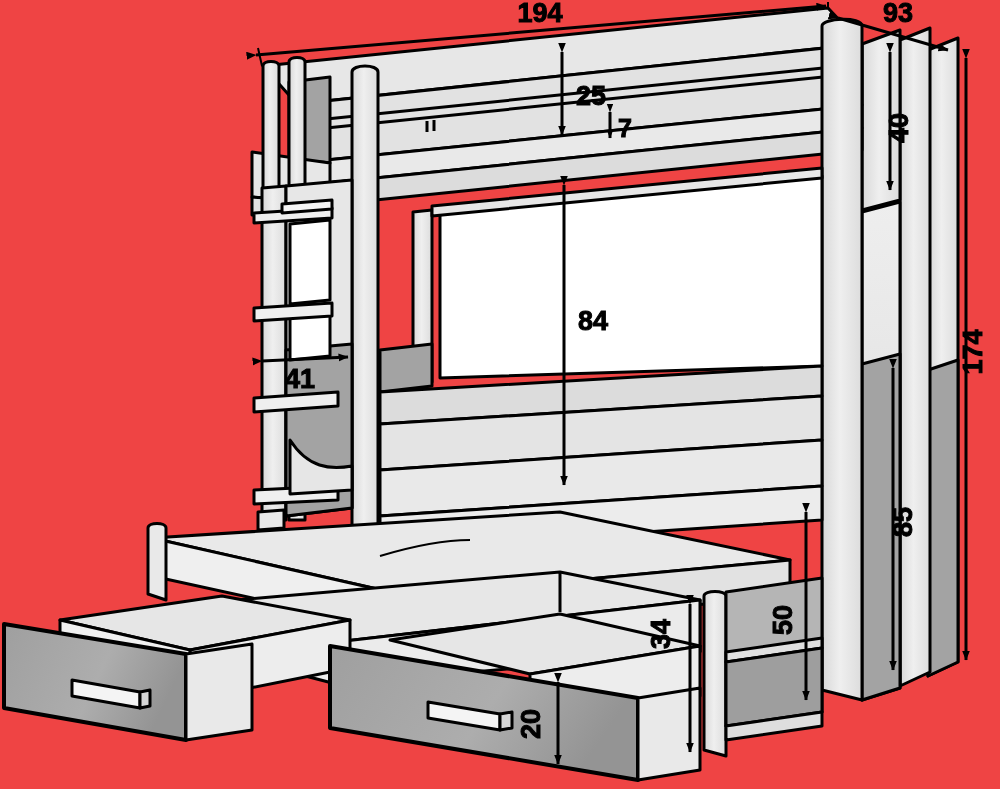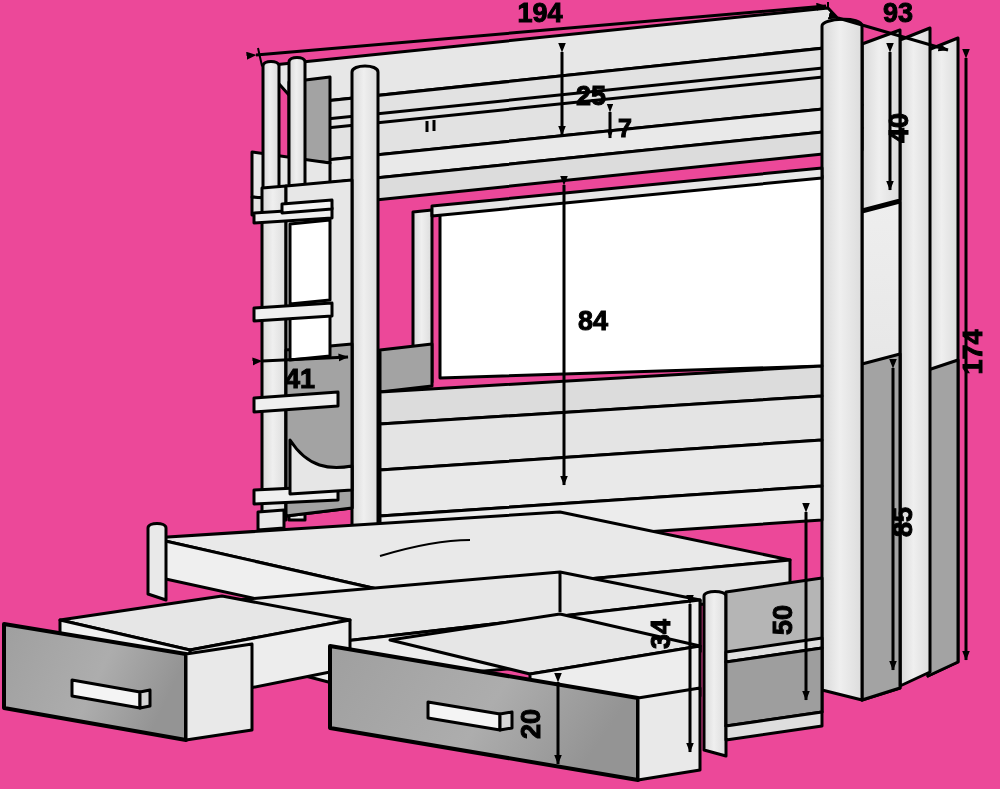--- a/index.html
+++ b/index.html
@@ -1,17 +1,17 @@
 <!DOCTYPE html>
 <html><head>
 <meta charset="utf-8">
 <style>
   html,body{margin:0;padding:0;background:#ffffff;}
   body{width:1000px;height:789px;font-family:"Liberation Sans",sans-serif;overflow:hidden;}
-  #stage{position:relative;width:1000px;height:789px;background:#ec4899;}
+  #stage{position:relative;width:1000px;height:789px;background:#ef4444;}
   #stage svg{position:absolute;top:0;left:0;}
   .dimtxt{font-family:"Liberation Sans",sans-serif;font-weight:700;font-size:27px;fill:#000;}
   .dimtxt.small{font-size:25px;}
 </style>
 </head>
 <body>
 
 <div id="stage">
 <svg width="1000" height="789" viewBox="0 0 1000 789" xmlns="http://www.w3.org/2000/svg">
 

